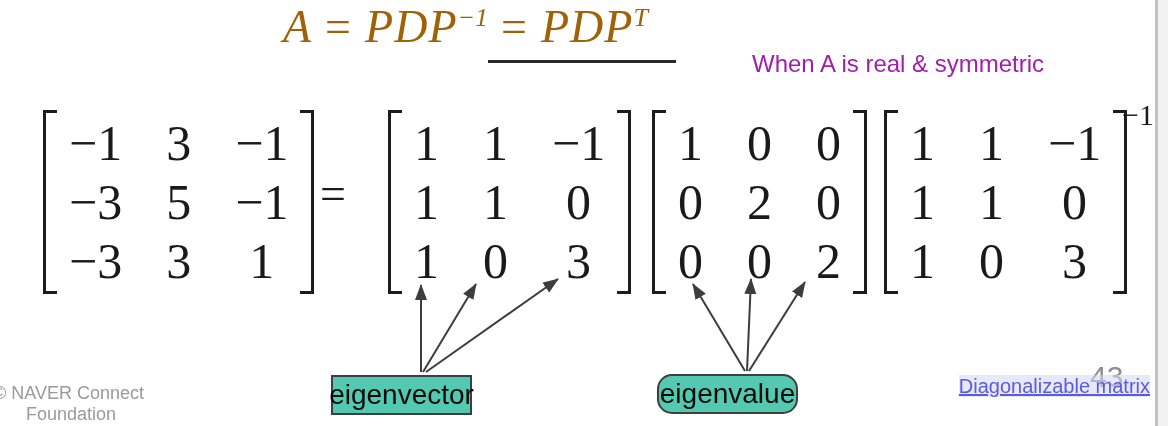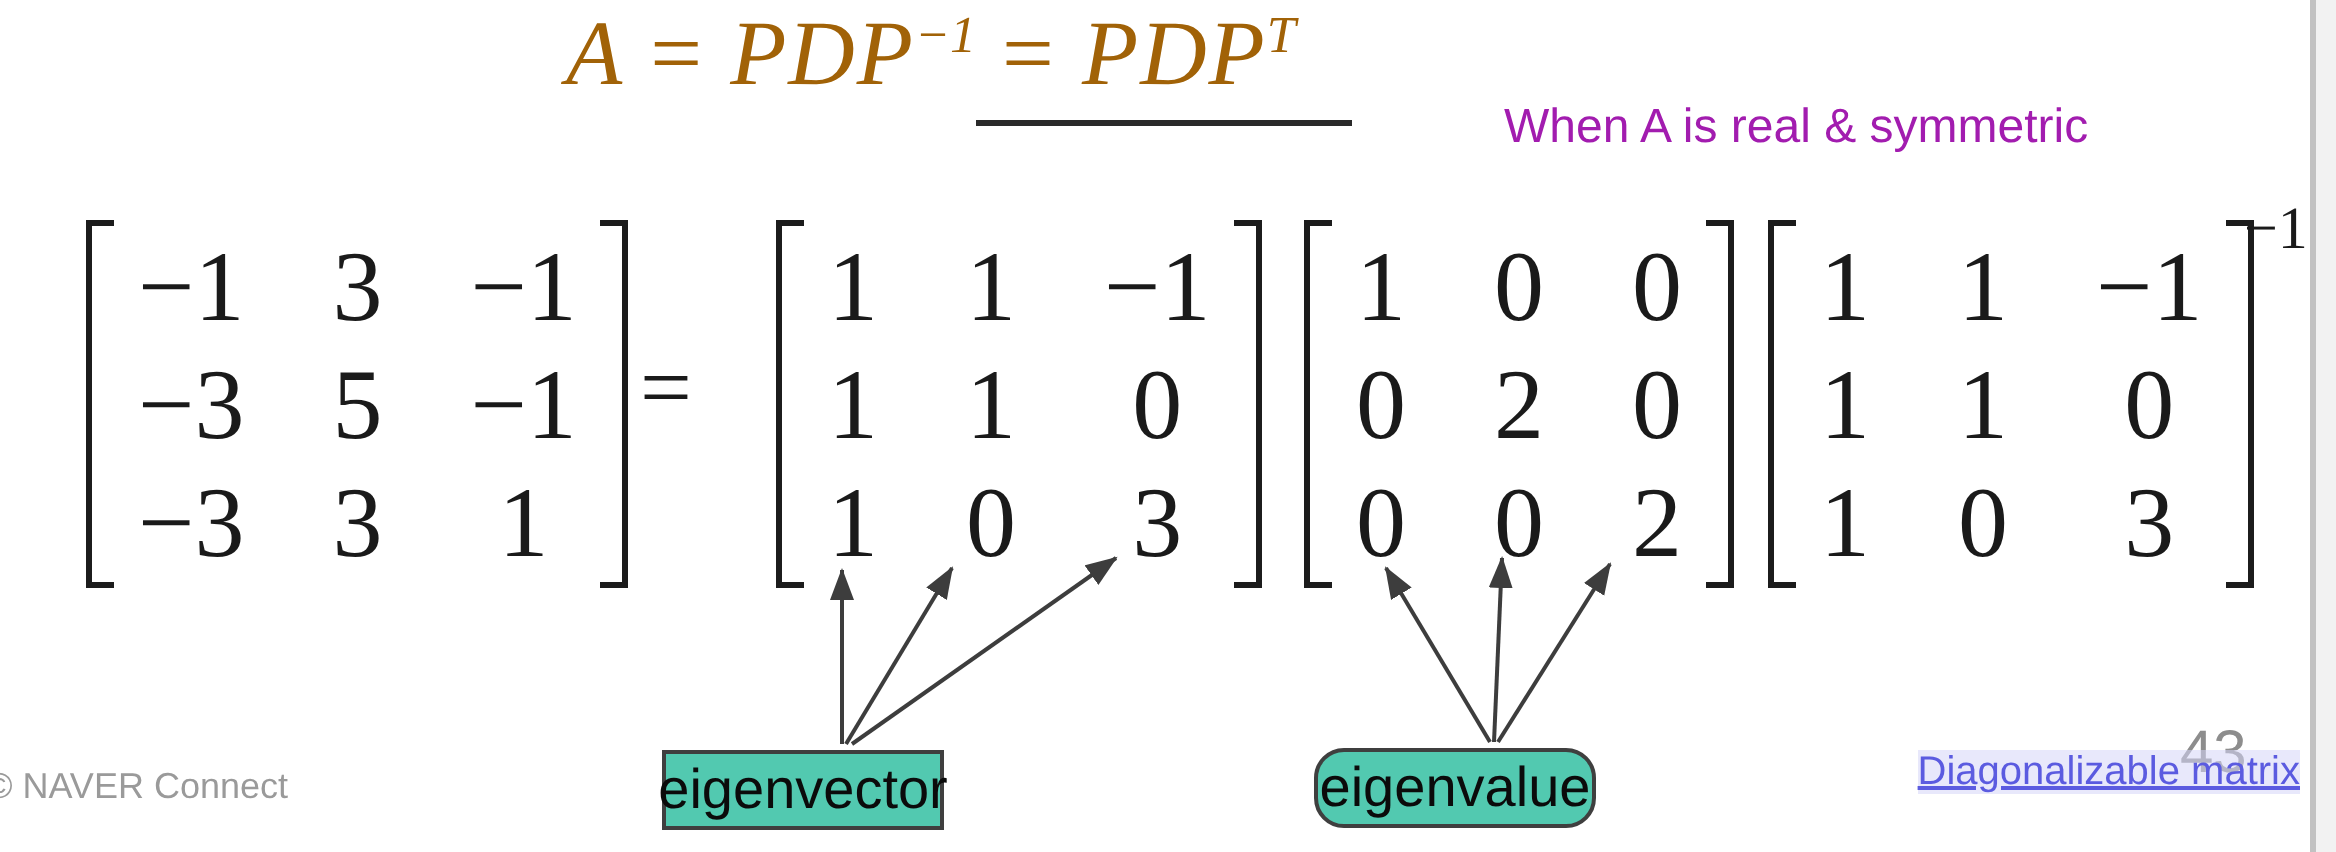--- a/index.html
+++ b/index.html
@@ -188,20 +188,21 @@
 
   <div class="label-box evec">
     <span>eigenvector</span>
   </div>
   <div class="label-box eval">
     <span>eigenvalue</span>
   </div>
 
   <div class="copyright">
     <div>© NAVER Connect</div>
+    <div class="line2">Foundation</div>
   </div>
 
   <div class="page-number">43</div>
 
   <div class="links">
     <div>
       <a>Diagonalizable matrix</a>
     </div>
   </div>
 

